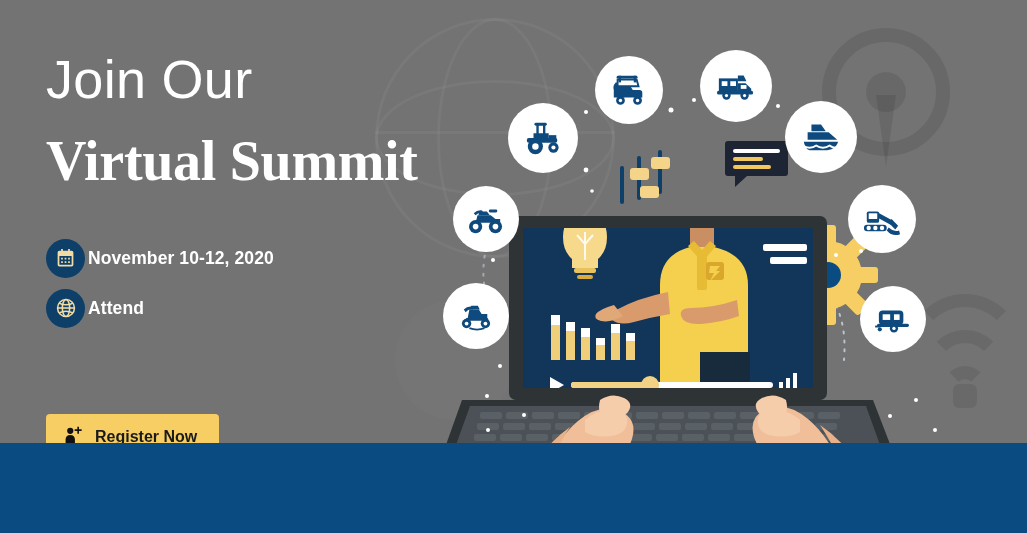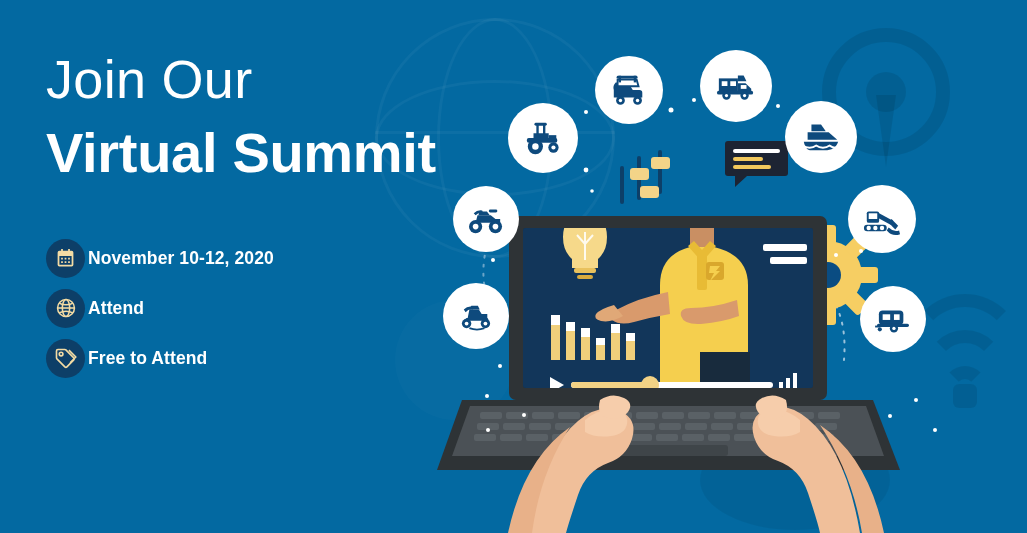--- a/index.html
+++ b/index.html
@@ -5,22 +5,22 @@
 <style>
   * { margin:0; padding:0; box-sizing:border-box; }
   html,body{ background:#0a4c82; }
   body{
     font-family:"Liberation Sans", sans-serif;
     width:1027px; height:533px;
     overflow:hidden; position:relative;
   }
   #banner{
     position:relative;
-    width:1027px; height:533px;
-    background:#0369a1;
+    width:1027px; height:443px;
+    background:#737373;
     overflow:hidden;
   }
 
   
   .bg-layer{ position:absolute; inset:0; pointer-events:none; }
   .globe-wire{
     position:absolute; left:375px; top:18px;
     width:240px; height:240px;
     border:3px solid rgba(255,255,255,0.045);
     border-radius:50%;
@@ -75,21 +75,21 @@
                  background:rgba(255,255,255,0.02); }
 
   
   .copy{ position:absolute; left:46px; top:52px; width:420px; z-index:6; }
   .title-light{
     font-size:54px; line-height:1.02; font-weight:300;
     color:#ffffff; letter-spacing:.3px;
   }
   .title-bold{
     font-size:56px; line-height:1.08; font-weight:700;
-    color:#ffffff; letter-spacing:-.3px; margin-top:16px;
+    color:#ffffff; letter-spacing:-.3px; margin-top:24px;font-family:Liberation Serif, serif;
   }
 
   .info-list{ position:absolute; left:46px; top:233px; z-index:6; }
   .info-row{
     display:flex; align-items:center; gap:3px;
     height:50px; margin-bottom:0;
   }
   .info-icon{
     width:39px; height:39px; border-radius:50%;
     background:#0d3f68;
@@ -171,32 +171,32 @@
           <circle cx="12" cy="12" r="9.2"></circle>
           <ellipse cx="12" cy="12" rx="4" ry="9.2"></ellipse>
           <line x1="2.8" y1="12" x2="21.2" y2="12"></line>
           <path d="M4.6 6.6c2 1.2 4.6 1.9 7.4 1.9s5.4-.7 7.4-1.9"></path>
           <path d="M4.6 17.4c2-1.2 4.6-1.9 7.4-1.9s5.4.7 7.4 1.9"></path>
         </svg>
       </span>
       <span class="info-text">Attend</span>
     </div>
 
-    <div class="info-row">
-      <span class="info-icon">
-        <svg width="23" height="23" viewBox="0 0 24 24" fill="none" stroke="#f3dba4" stroke-width="1.7" stroke-linejoin="round">
-          <path d="M11.3 2.6H4.1a1.5 1.5 0 0 0-1.5 1.5v7.2c0 .4.16.78.44 1.06l8.3 8.3a1.5 1.5 0 0 0 2.12 0l7.2-7.2a1.5 1.5 0 0 0 0-2.12l-8.3-8.3a1.5 1.5 0 0 0-1.06-.44z"></path>
-          <circle cx="7.4" cy="7.4" r="1.9"></circle>
-          <path d="M15.6 3.2l7.2 7.2-6 6"></path>
-        </svg>
-      </span>
-      <span class="info-text">Free to Attend</span>
-    </div>
   </div>
 
+  <button class="register-btn">
+    <span>
+      <svg width="19" height="21" viewBox="0 0 22 24" fill="#111111">
+        <circle cx="8.4" cy="5.4" r="3.6"></circle>
+        <path d="M8.4 10.2c-3.6 0-5.4 2.2-5.4 5.1V23h10.8v-7.7c0-2.9-1.8-5.1-5.4-5.1z"></path>
+        <path d="M16.6 0.6h1.9v3.1h3.1v1.9h-3.1v3.1h-1.9V5.6h-3.1V3.7h3.1V0.6z"></path>
+      </svg>
+    </span>
+    <span>Register Now</span>
+  </button>
 
   <div class="illus">
 
     <svg width="1027" height="533" viewBox="0 0 1027 533">
 
       <defs>
         <clipPath id="screenClip">
           <rect x="523" y="228" width="290" height="160" rx="3"></rect>
         </clipPath>
       </defs>

